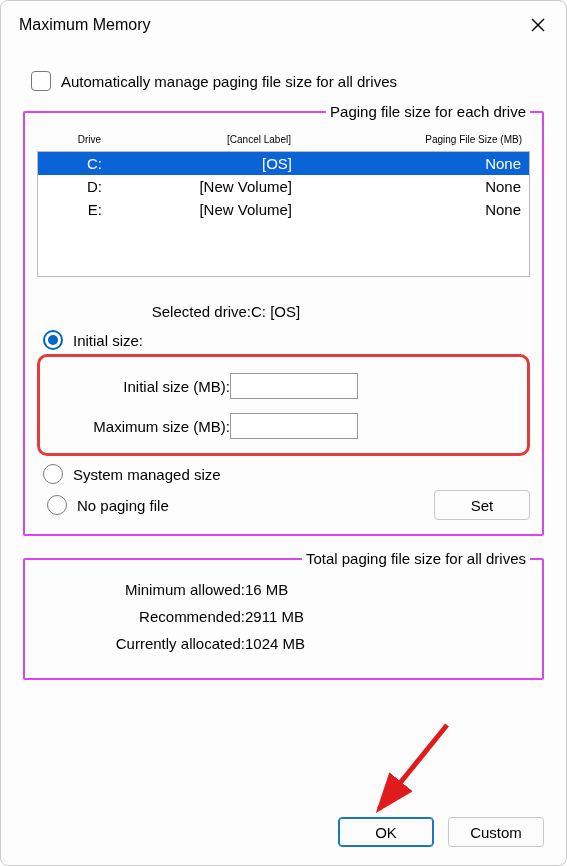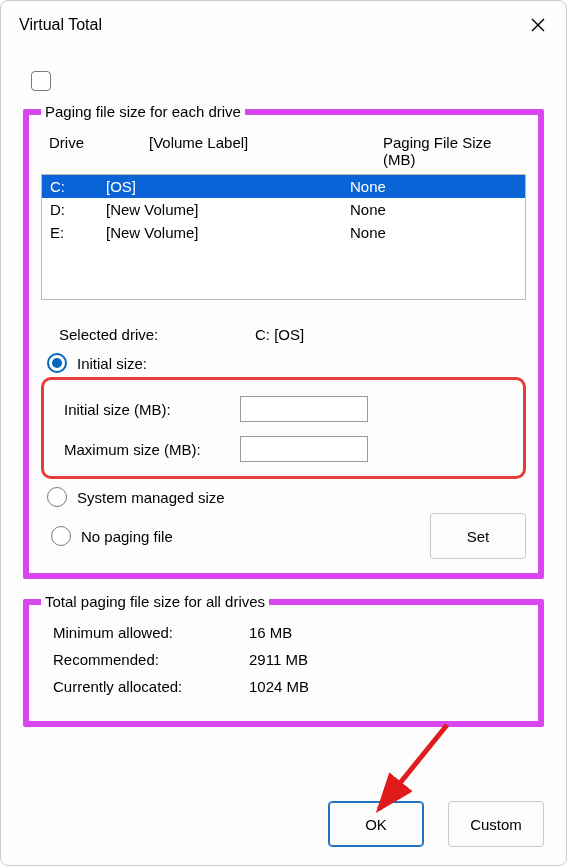--- a/index.html
+++ b/index.html
@@ -48,34 +48,34 @@
   .checkbox-row {
     display:flex;
     align-items:center;
     gap:10px;
     margin: 10px 0 12px 8px;
   }
   .chk {
     width:20px; height:20px; border:1px solid #7a7a7a; border-radius:4px; background:#fff;
   }
   fieldset.group {
-    border:6px solid #d946ef;
+    border:2px solid #d946ef;
     border-radius:2px;
     padding: 10px 12px 14px 12px;
     margin: 0 0 14px 0;
+    text-align: right;
   }
   fieldset.group > legend {
     padding: 0 4px;
     font-size:15px;
   }
   .drive-headers {
     display:flex;
     padding: 4px 8px 6px 8px;
-    font-size:15px;
-    gap:44px;
+    font-size:10px;
   }
   .col-drive { width: 56px; }
   .col-vol { width: 190px; }
   .col-pfs { flex:1; }
   .drive-list {
     border:1px solid #bbb;
     background:#fff;
     height: 126px;
     overflow:hidden;
   }
@@ -104,21 +104,21 @@
   .radio {
     width:20px; height:20px; border:1px solid #7a7a7a; border-radius:50%; background:#fff; position:relative;
   }
   .radio.checked { border:2px solid #0067c0; }
   .radio.checked::after {
     content:""; position:absolute; left:3px; top:3px; width:10px; height:10px; background:#0067c0; border-radius:50%;
   }
   .highlight-box {
     border:3px solid #e43b3b;
     border-radius:10px;
-    padding: 10px 12px 12px 20px;
+    padding: 10px 12px 12px 14px;
     margin: 2px 0 8px 0;
   }
   .size-row {
     display:flex;
     align-items:center;
     margin: 6px 0 14px 0;
   }
   .size-label { width: 176px; }
   .txt-input {
     width: 128px;
@@ -128,78 +128,79 @@
   }
 
   .set-row {
     display:flex;
     align-items:center;
     justify-content: space-between;
     margin: 6px 0 0 6px;
   }
   .btn {
     min-width: 96px;
-    height: 46px;
+    height: 30px;
     border:1px solid #c8c8c8;
     background:#fcfcfc;
     border-radius:4px;
     display:flex;
     align-items:center;
     justify-content:center;
     font-size:15px;
   }
   .btn.primary {
     border:1px solid #1f74c3;
     box-shadow: inset 0 0 0 1px #1f74c3;
   }
 
   .totals .info-row { margin-bottom:10px; }
   .totals { padding: 4px 6px 2px 12px; }
 
   .footer {
     display:flex;
     justify-content:flex-end;
-    gap: 24px;
+    gap: 14px;
     padding: 12px 22px 18px 0;
   }
 
   .arrow {
     position:absolute;
     left: 368px;
     top: 716px;
     pointer-events:none;
   }
 </style>
 </head>
 <body>
 
 <div class="window">
 
   <div class="titlebar">
-    <div>Virtual Total</div>
+    <div>Maximum Memory</div>
     <div class="close-x">
       <svg viewBox="0 0 14 14">
           <line x1="1" y1="1" x2="13" y2="13" stroke="#000" stroke-width="1.4"></line>
           <line x1="13" y1="1" x2="1" y2="13" stroke="#000" stroke-width="1.4"></line>
         </svg>
     </div>
   </div>
 
   <div class="content">
 
     <div class="checkbox-row">
       <div class="chk"></div>
+      <span>Automatically manage paging file size for all drives</span>
     </div>
 
     <fieldset class="group">
       <legend>Paging file size for each drive</legend>
 
       <div class="drive-headers">
         <div class="col-drive">Drive</div>
-        <div class="col-vol">[Volume Label]</div>
+        <div class="col-vol">[Cancel Label]</div>
         <div class="col-pfs">Paging File Size (MB)</div>
       </div>
 
       <div class="drive-list">
         <div class="drive-row selected">
           <div class="col-drive">C:</div>
           <div class="col-vol">[OS]</div>
           <div class="col-pfs">None</div>
         </div>
         <div class="drive-row">

